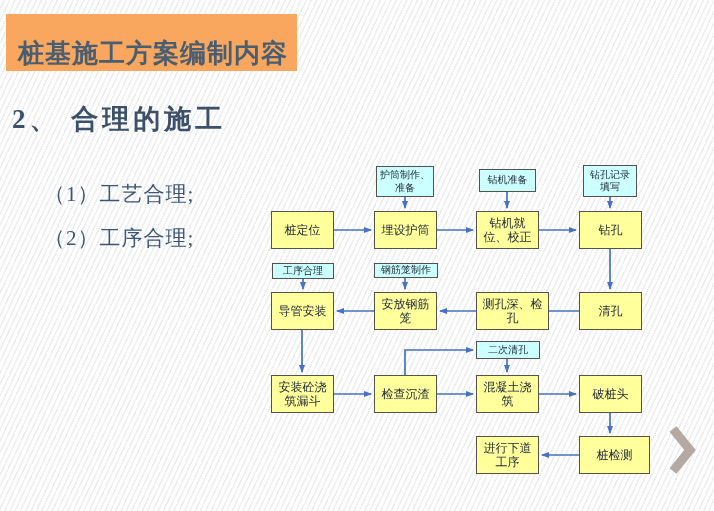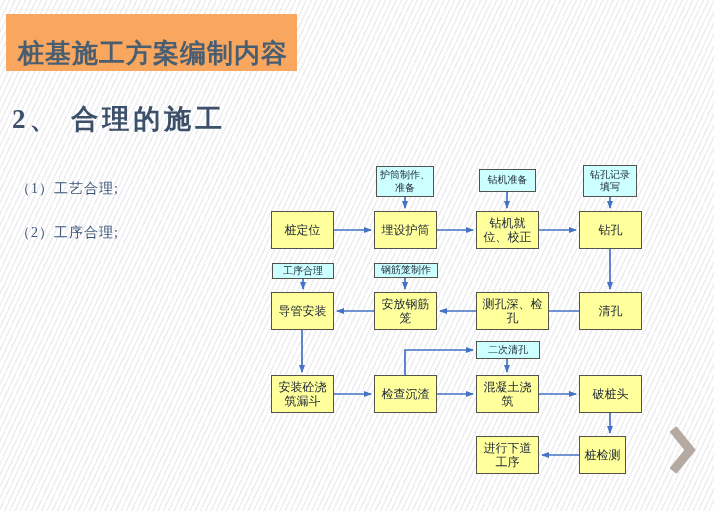--- a/index.html
+++ b/index.html
@@ -15,21 +15,21 @@
     box-sizing:border-box;
   }
   .title-bar .t{
     font-size:26px;font-weight:bold;color:#4A5E72;letter-spacing:1px;white-space:nowrap;
   }
   .heading{
     position:absolute;left:12px;top:101px;
     font-size:27px;font-weight:bold;color:#3C5069;letter-spacing:4px;white-space:nowrap;
   }
   .point{
-    position:absolute;left:16px;font-size:14px;color:#3A5578;letter-spacing:1px;white-space:nowrap;
+    position:absolute;left:44px;font-size:21px;color:#3A5578;letter-spacing:1px;white-space:nowrap;
   }
   .point.p1{top:180px;}
   .point.p2{top:224px;}
   .flowchart{position:absolute;left:255px;top:150px;width:405px;height:340px;}
   .flowchart svg.wires{position:absolute;left:0;top:0;pointer-events:none;}
   .node{
     position:absolute;box-sizing:border-box;border:1.5px solid #53534B;
     display:flex;align-items:center;justify-content:center;text-align:center;
     font-size:12px;line-height:1.2;color:#1C2636;padding:1px 2px;
   }
@@ -93,21 +93,21 @@
     <div class="node yellow" style="left:221px;top:142px;width:73px;height:38px">测孔深、检孔</div>
     <div class="node yellow" style="left:119px;top:142px;width:63px;height:38px">安放钢筋笼</div>
     <div class="node cyan" style="left:119px;top:113px;width:64px;height:15px">钢筋笼制作</div>
     <div class="node yellow" style="left:16px;top:142px;width:63px;height:38px">导管安装</div>
     <div class="node cyan" style="left:17px;top:113px;width:62px;height:16px">工序合理</div>
     <div class="node yellow" style="left:16px;top:225px;width:63px;height:38px">安装砼浇筑漏斗</div>
     <div class="node yellow" style="left:119px;top:225px;width:63px;height:38px">检查沉渣</div>
     <div class="node cyan" style="left:221px;top:191px;width:64px;height:18px">二次清孔</div>
     <div class="node yellow" style="left:324px;top:225px;width:63px;height:38px">破桩头</div>
     <div class="node yellow" style="left:221px;top:225px;width:63px;height:38px">混凝土浇筑</div>
-    <div class="node yellow" style="left:324px;top:286px;width:47px;height:38px">桩检测</div>
+    <div class="node yellow" style="left:324px;top:286px;width:71px;height:38px">桩检测</div>
     <div class="node yellow" style="left:221px;top:286px;width:63px;height:38px">进行下道工序</div>
   </div>
 
   <div class="chevron" title="">
     <svg width="28" height="48" viewBox="0 0 28 48">
       <path d="M5 3 L22 24 L5 45" stroke="#B4AAA2" stroke-width="9" fill="none" stroke-linejoin="miter" stroke-linecap="butt"></path>
     </svg>
   </div>
 
 </div>

